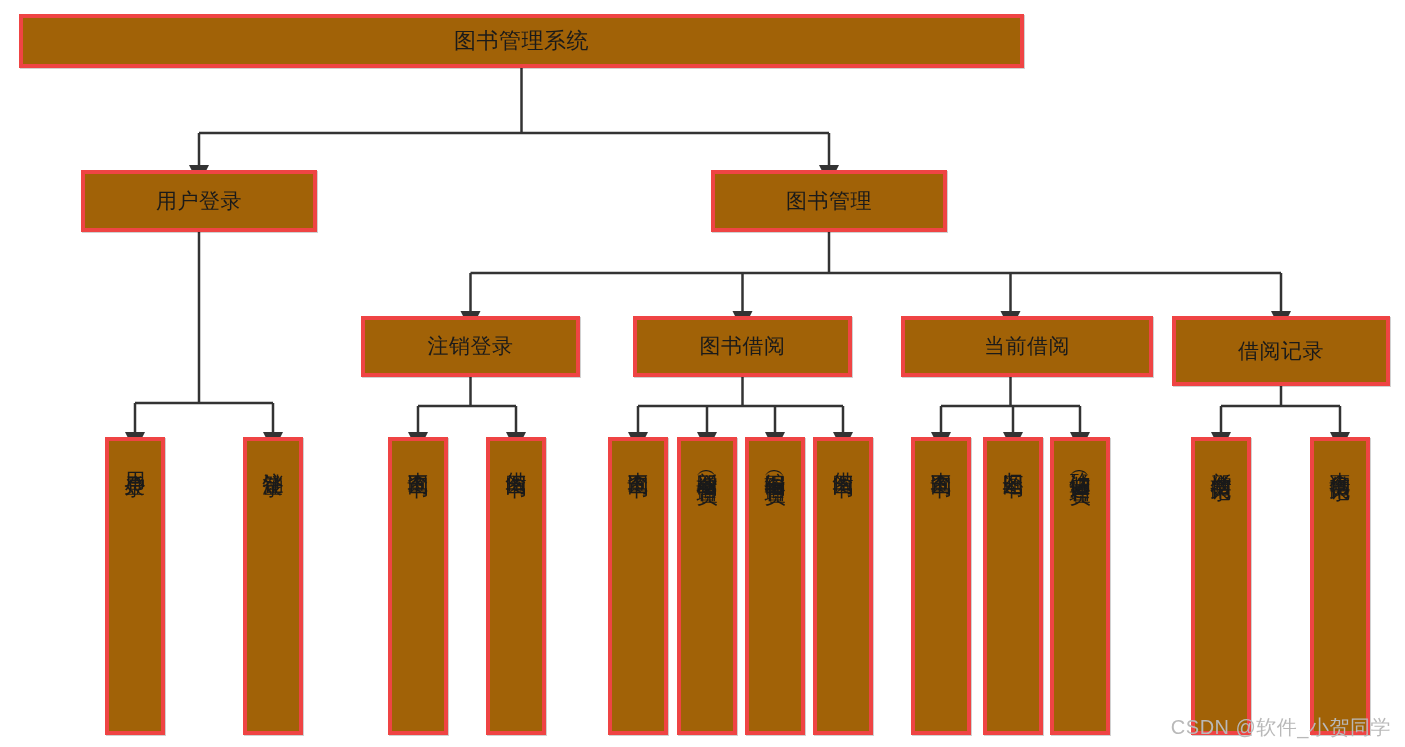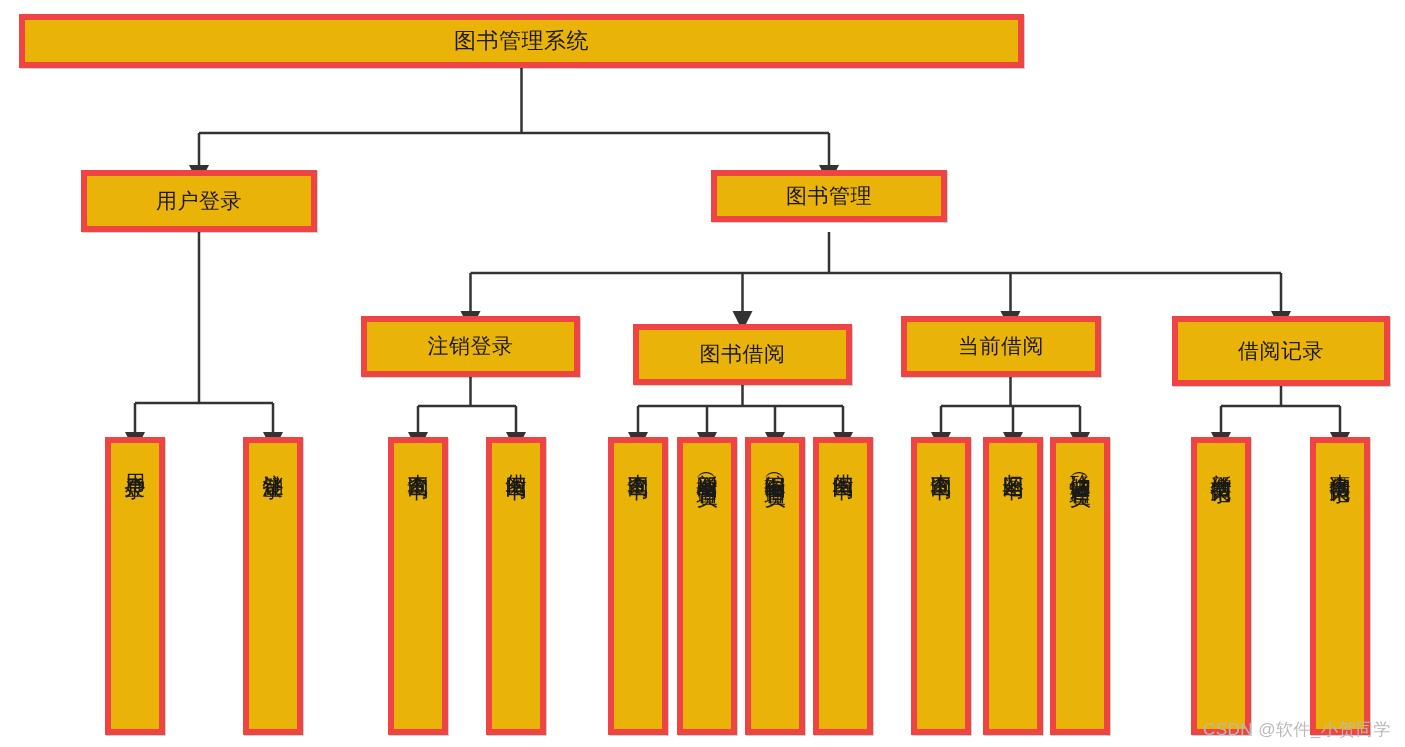--- a/index.html
+++ b/index.html
@@ -21,22 +21,22 @@
     position: absolute;
     left: 0;
     top: 0;
     width: 1405px;
     height: 747px;
     pointer-events: none;
   }
   .node {
     position: absolute;
     box-sizing: border-box;
-    background: #eab308;
-    border: 6px solid #ef4444;
+    background: #a16207;
+    border: 4px solid #ef4444;
     box-shadow: 1px 1px 0 rgba(0,0,0,0.18);
     display: flex;
     align-items: center;
     justify-content: center;
     color: #1a1a1a;
   }
   .node-label {
     display: block;
     text-align: center;
     line-height: 1.18;
@@ -60,21 +60,21 @@
     text-orientation: upright;
     font-size: 21px;
     line-height: 1.05;
     letter-spacing: 2px;
     white-space: nowrap;
   }
   #watermark {
     position: absolute;
     right: 14px;
     bottom: 6px;
-    font-size: 17px;
+    font-size: 20px;
     color: #b9b9b9;
     letter-spacing: 0.5px;
     user-select: none;
   }
 </style>
 </head>
 <body>
 
 <div id="diagram-root">
 
@@ -121,30 +121,30 @@
       </g>
   </svg>
 
   <div id="nodes-layer">
       <div class="node horizontal root" style="left: 19px; top: 14px; width: 1005px; height: 54px;">
         <span class="node-label">图书管理系统</span>
       </div>
       <div class="node horizontal" style="left: 81px; top: 170px; width: 236px; height: 62px;">
         <span class="node-label">用户登录</span>
       </div>
-      <div class="node horizontal" style="left: 711px; top: 170px; width: 236px; height: 52px;">
+      <div class="node horizontal" style="left: 711px; top: 170px; width: 236px; height: 62px;">
         <span class="node-label">图书管理</span>
       </div>
       <div class="node horizontal" style="left: 361px; top: 316px; width: 219px; height: 61px;">
         <span class="node-label">注销登录</span>
       </div>
-      <div class="node horizontal" style="left: 633px; top: 316px; width: 219px; height: 61px; margin-top: 8px;">
+      <div class="node horizontal" style="left: 633px; top: 316px; width: 219px; height: 61px;">
         <span class="node-label">图书借阅</span>
       </div>
-      <div class="node horizontal" style="left: 901px; top: 316px; width: 200px; height: 61px;">
+      <div class="node horizontal" style="left: 901px; top: 316px; width: 252px; height: 61px;">
         <span class="node-label">当前借阅</span>
       </div>
       <div class="node horizontal" style="left: 1172px; top: 316px; width: 218px; height: 70px;">
         <span class="node-label">借阅记录</span>
       </div>
       <div class="node vertical" style="left: 105px; top: 437px; width: 60px; height: 298px;">
         <span class="node-label">用户登录</span>
       </div>
       <div class="node vertical" style="left: 243px; top: 437px; width: 60px; height: 298px;">
         <span class="node-label">注销登录</span>

